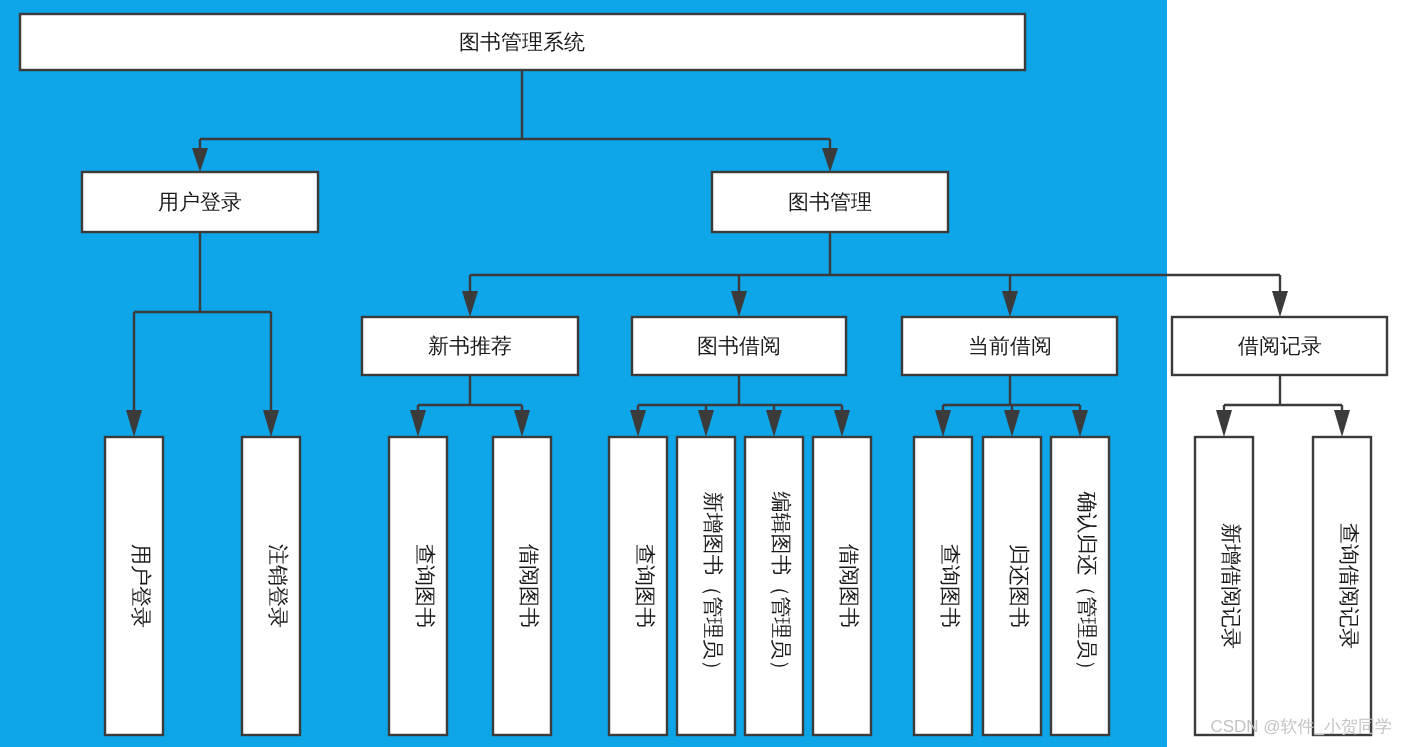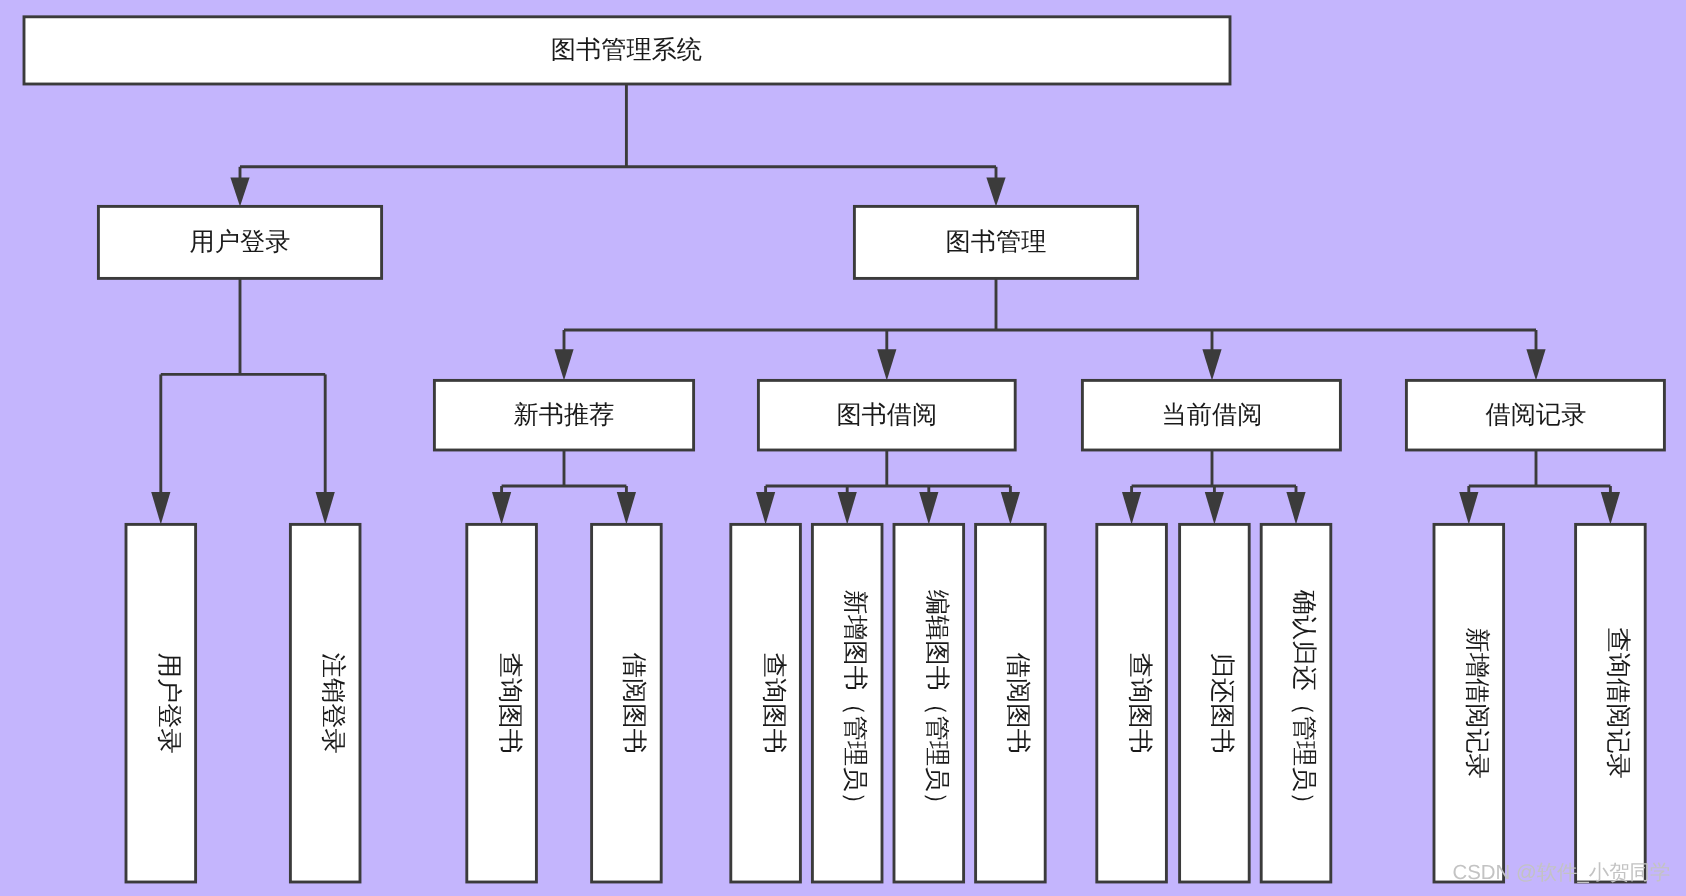--- a/index.html
+++ b/index.html
@@ -9,23 +9,23 @@
     background: #ffffff;
   }
   body {
     width: 1405px;
     height: 747px;
     font-family: "Liberation Sans", "DejaVu Sans", sans-serif;
     overflow: hidden;
   }
   #diagram-root {
     position: relative;
-    width: 1405px;
+    width: 1167px;
     height: 747px;
-    background: #c4b5fd;
+    background: #0ea5e9;
   }
   svg.diagram-canvas {
     position: absolute;
     left: 0;
     top: 0;
     width: 1405px;
     height: 747px;
   }
   .node-box {
     fill: #ffffff;

